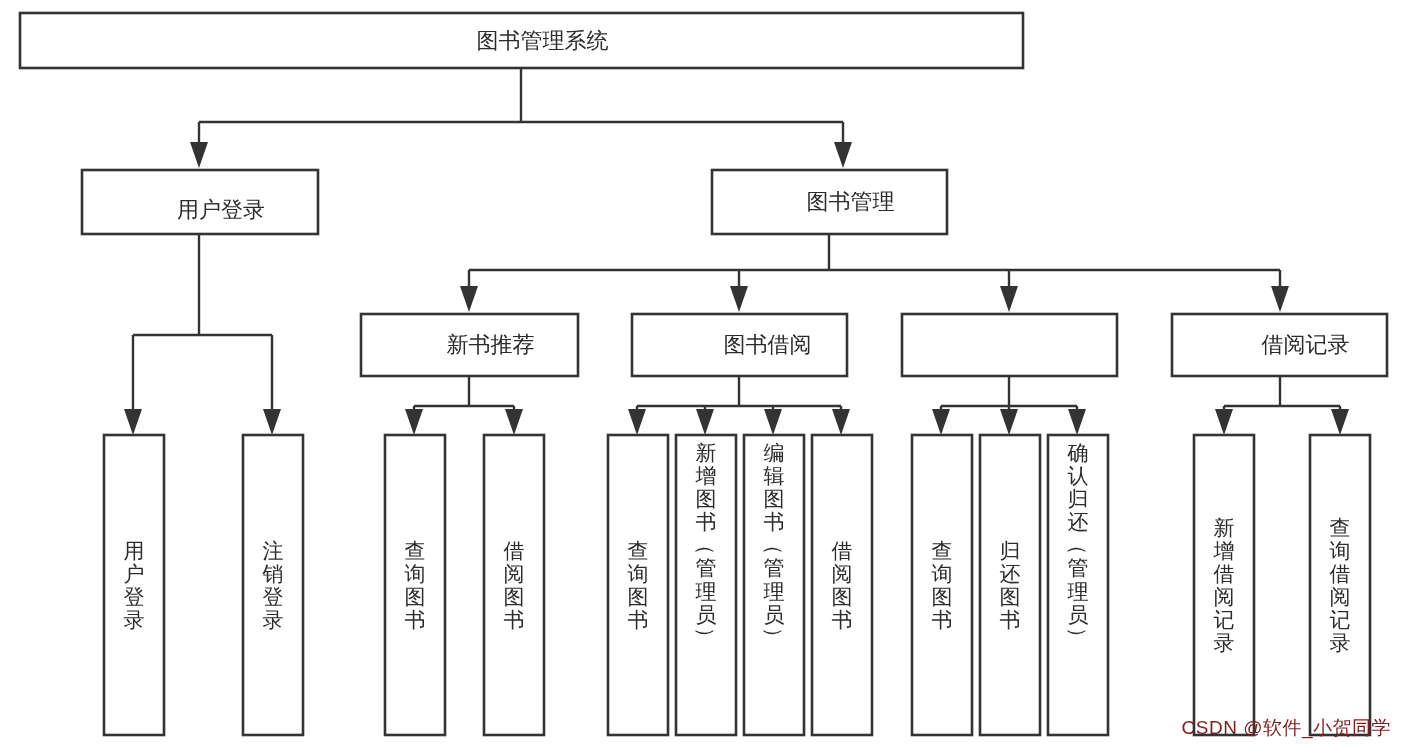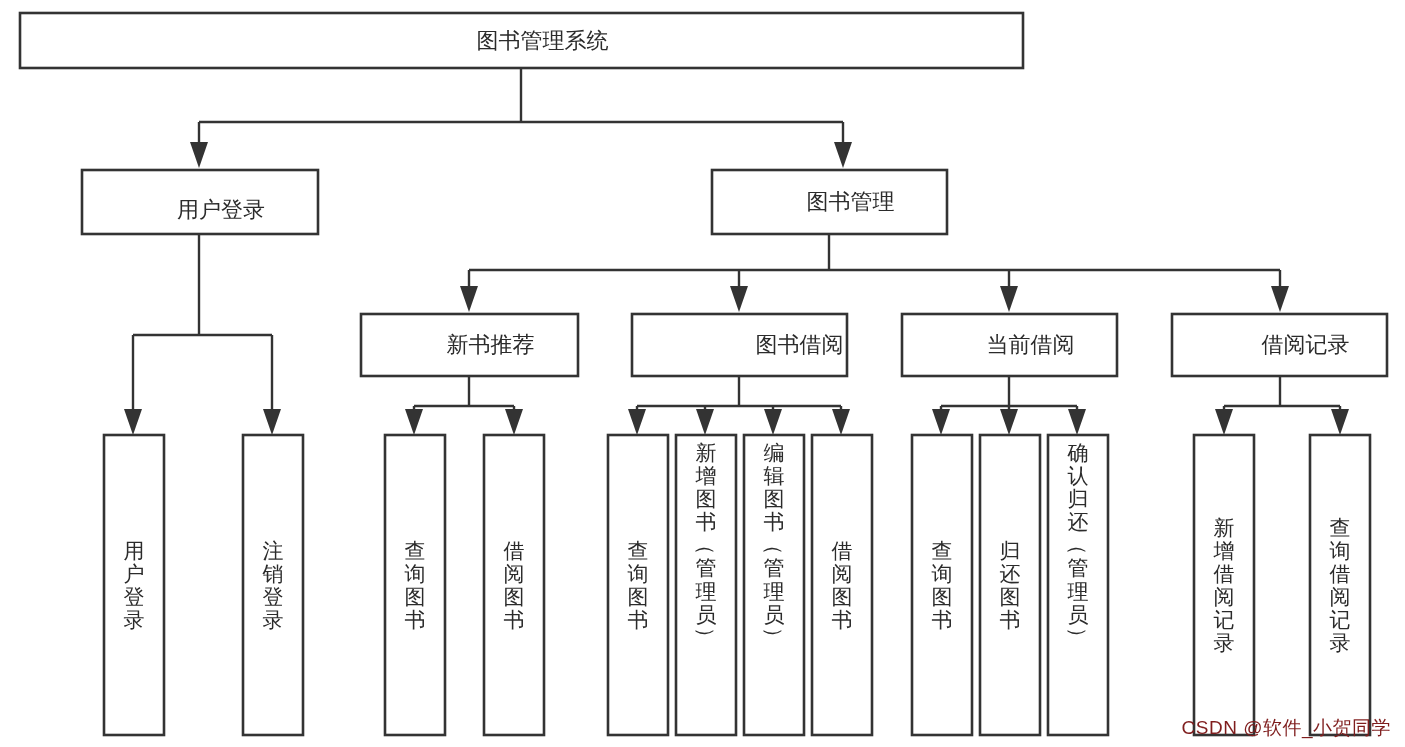--- a/index.html
+++ b/index.html
@@ -194,22 +194,21 @@
     <rect class="node-box" x="1310" y="435" width="60" height="300"></rect>
 
   </svg>
 
   <div class="hbox-label" style="left:20px; top:13px; width:1003px; height:55px;">图书管理系统</div>
 
   <div class="hbox-label" style="left:82px; top:170px; width:236px; height:80px;">用户登录</div>
   <div class="hbox-label" style="left:712px; top:170px; width:235px; height:64px;">图书管理</div>
 
   <div class="hbox-label" style="left:361px; top:314px; width:217px; height:62px;">新书推荐</div>
-  <div class="hbox-label" style="left:632px; top:314px; width:229px; height:62px;margin-left:32px;">图书借阅</div>
-  <div class="hbox-label" style="left:902px; top:314px; width:215px; height:62px;">当前借阅</div>
+  <div class="hbox-label" style="left:632px; top:314px; width:229px; height:62px;">图书借阅</div>
   <div class="hbox-label" style="left:1172px; top:314px; width:225px; height:62px;">借阅记录</div>
 
   <div class="vtext-wrap" style="left:104px; top:435px; width:60px; height:300px;">
       <span class="vchar">用</span>
       <span class="vchar">户</span>
       <span class="vchar">登</span>
       <span class="vchar">录</span>
     </div>
   <div class="vtext-wrap" style="left:243px; top:435px; width:60px; height:300px;">
       <span class="vchar">注</span>

